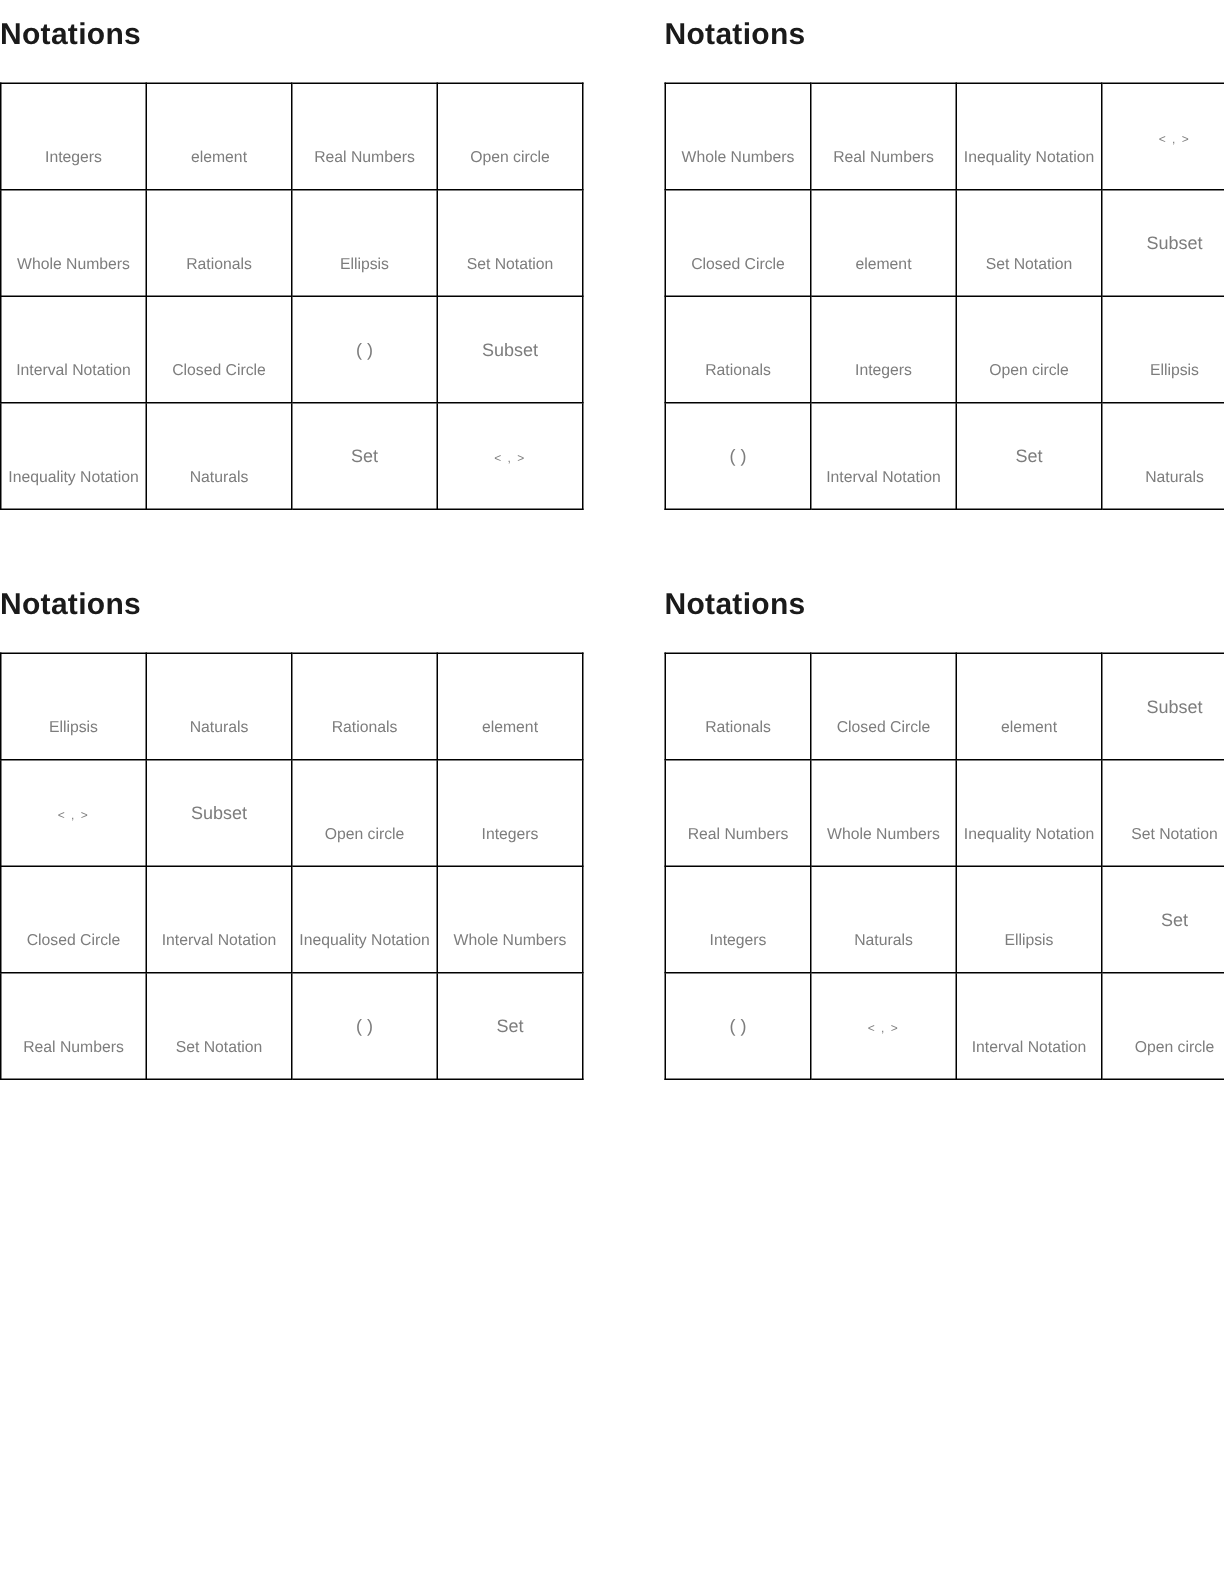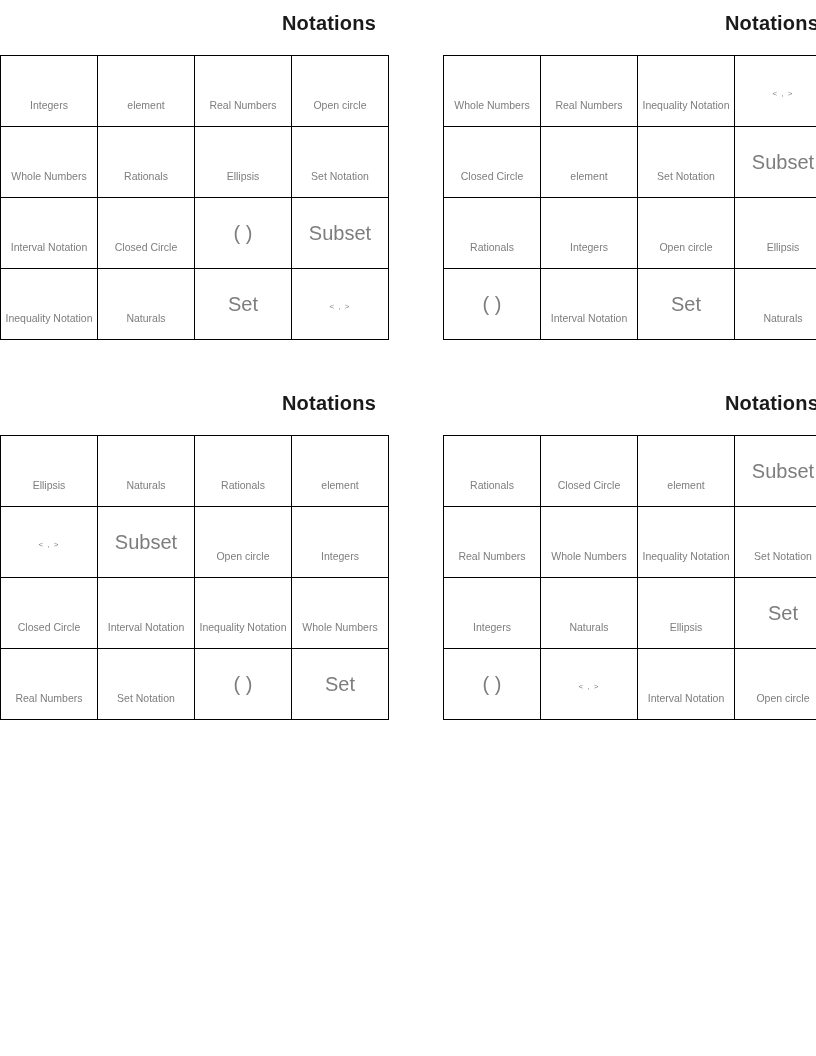--- a/index.html
+++ b/index.html
@@ -22,21 +22,21 @@
   .pos-1 { left: 443px; top: 0; }
   .pos-2 { left: 0;     top: 380px; }
   .pos-3 { left: 443px; top: 380px; }
 
   .card-title {
     position: absolute;
     top: 12px;
     left: 0;
     right: 0;
     margin: 0;
-    text-align: right;
+    text-align: left;
     font-size: 20px;
     font-weight: 700;
     letter-spacing: 0.2px;
     color: #1a1a1a;
     font-family: "Liberation Sans", sans-serif;
   }
   table.card-grid {
     position: absolute;
     top: 55px;
     left: 0;
@@ -52,21 +52,21 @@
     vertical-align: middle;
     padding: 0 1px;
     overflow: hidden;
   }
   .cell-text {
     display: inline-block;
     color: #7d7d7d;
     line-height: 1.35;
   }
   .sz-md { font-size: 10.5px; margin-top: 28px; }
-  .sz-lg { font-size: 20px; text-align: right; }
+  .sz-lg { font-size: 12px; text-align: right; }
   .sz-sm { font-size: 8px; letter-spacing: 1px; }
 </style>
 </head>
 <body>
 
 <div id="cards-root">
   <section class="card pos-0">
     <h1 class="card-title">Notations</h1>
     <table class="card-grid">
       <tbody>

